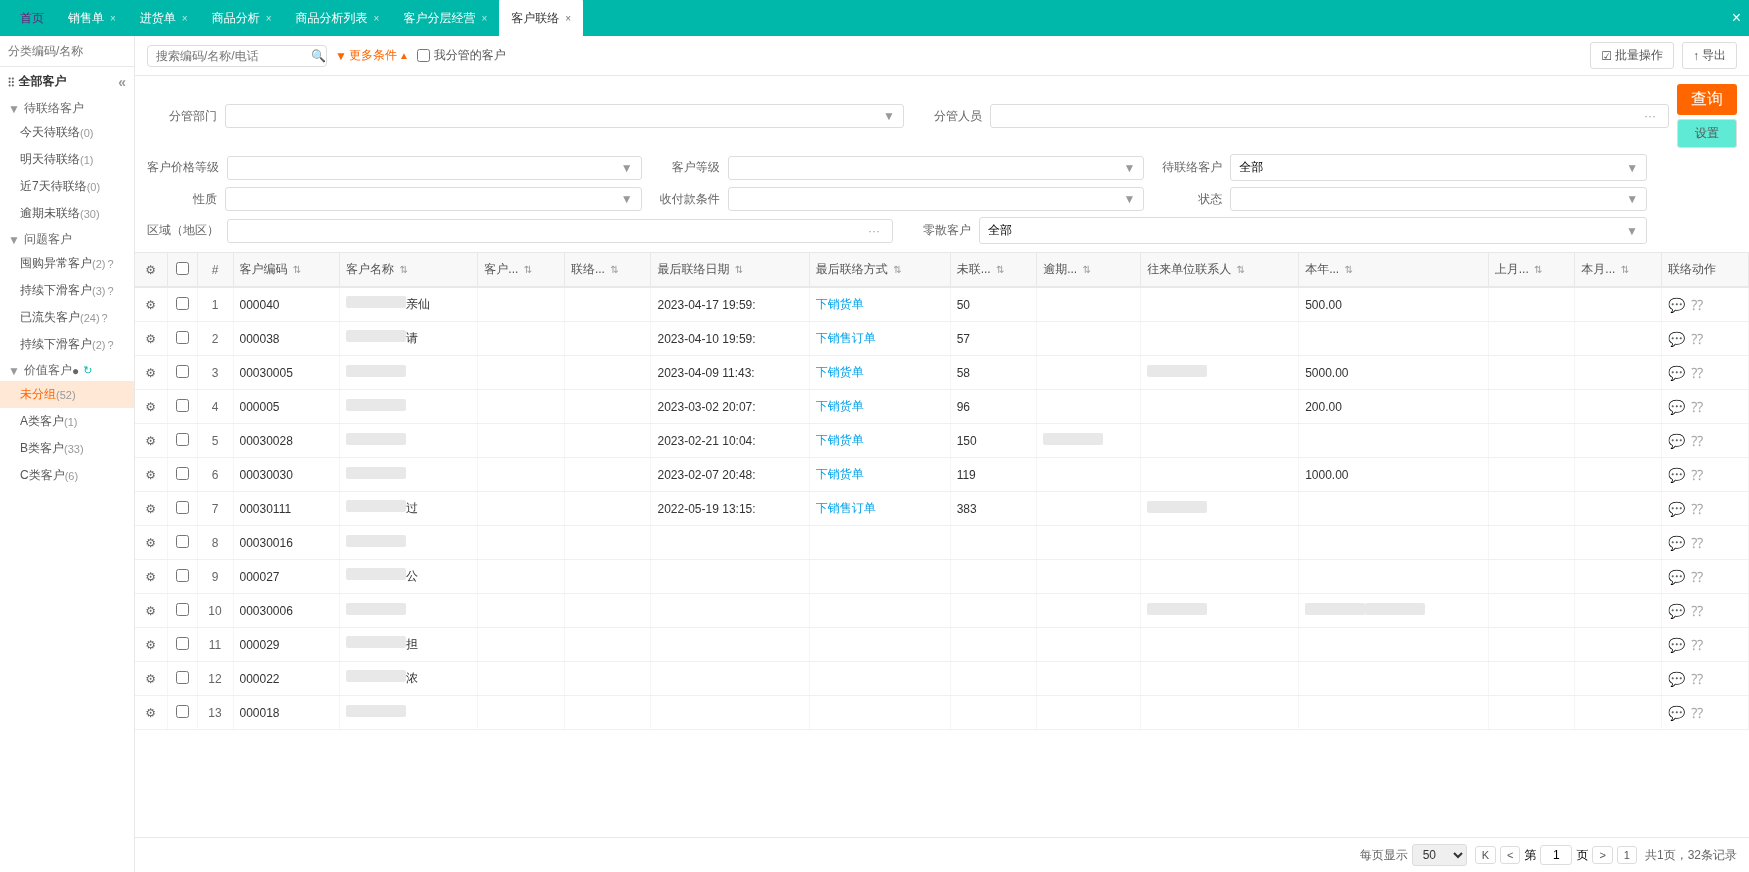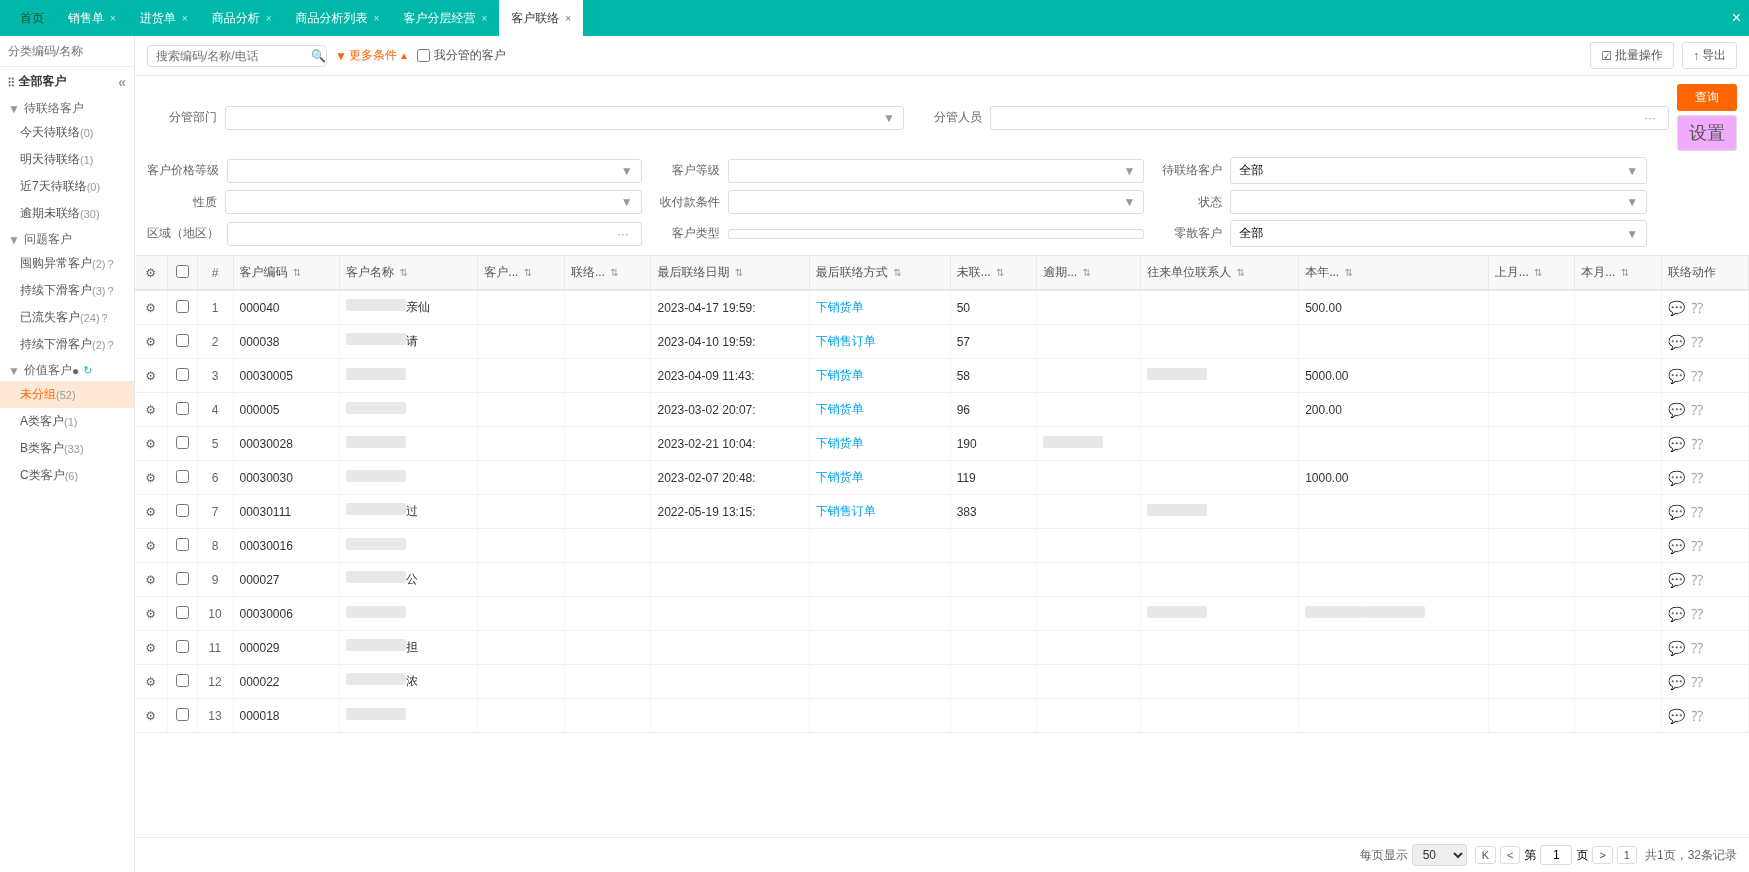--- a/index.html
+++ b/index.html
@@ -29,21 +29,21 @@
       color: #333;
       border-radius: 4px 4px 0 0;
     }
     .top-nav .nav-item .close-btn {
       margin-left: 6px;
       font-size: 10px;
       opacity: 0.7;
     }
     .top-nav .home-item {
       padding: 0 12px;
-      color: #14532d;
+      color: #701a75;
       cursor: pointer;
     }
     .top-nav .close-window {
       margin-left: auto;
       color: white;
       cursor: pointer;
       font-size: 16px;
     }
 
     
@@ -249,30 +249,30 @@
       gap: 4px;
       min-width: 60px;
     }
     .btn-query {
       background: #ff6600;
       color: white;
       border: none;
       padding: 5px 14px;
       border-radius: 3px;
       cursor: pointer;
-      font-size: 12px;
+      font-size: 16px;
     }
     .btn-reset {
-      background: #f0abfc;
+      background: #5eead4;
       color: #555;
       border: 1px solid #ddd;
       padding: 5px 7px;
       border-radius: 3px;
       cursor: pointer;
-      font-size: 18px;
+      font-size: 12px;
     }
 
     
     .table-container {
       flex: 1;
       overflow: auto;
       background: white;
     }
     table {
       width: 100%;
@@ -581,26 +581,20 @@
 
       <div class="filter-row">
         <div class="filter-field">
           <span class="filter-label">区域（地区）</span>
           <div class="filter-select-full">
             <span></span>
             <span class="filter-more-dots">···</span>
           </div>
         </div>
         <div class="filter-field">
-          <span class="filter-label">客户类型</span>
-          <div class="filter-select-full">
-            <span></span>
-          </div>
-        </div>
-        <div class="filter-field">
           <span class="filter-label">零散客户</span>
           <div class="filter-select-full">
             <span>全部</span>
             <span class="chevron">▼</span>
           </div>
         </div>
         <div style="min-width:82px"></div>
       </div>
     </div>
 
@@ -734,21 +728,21 @@
       <td class="col-check">
         <input type="checkbox" style="">
       </td>
       <td class="col-num">5</td>
       <td>00030028</td>
       <td><span class="blurred"></span></td>
       <td></td>
       <td></td>
       <td>2023-02-21 10:04:</td>
       <td><a class="link-text">下销货单</a></td>
-      <td>190</td>
+      <td>150</td>
       <td><span class="blurred"></span></td>
       <td></td>
       <td></td>
       <td></td>
       <td></td>
       <td>
         <div class="action-icons">
           <span class="action-icon" title="联络">💬</span>
           <span class="action-icon" title="更多">⁇</span>
         </div>

